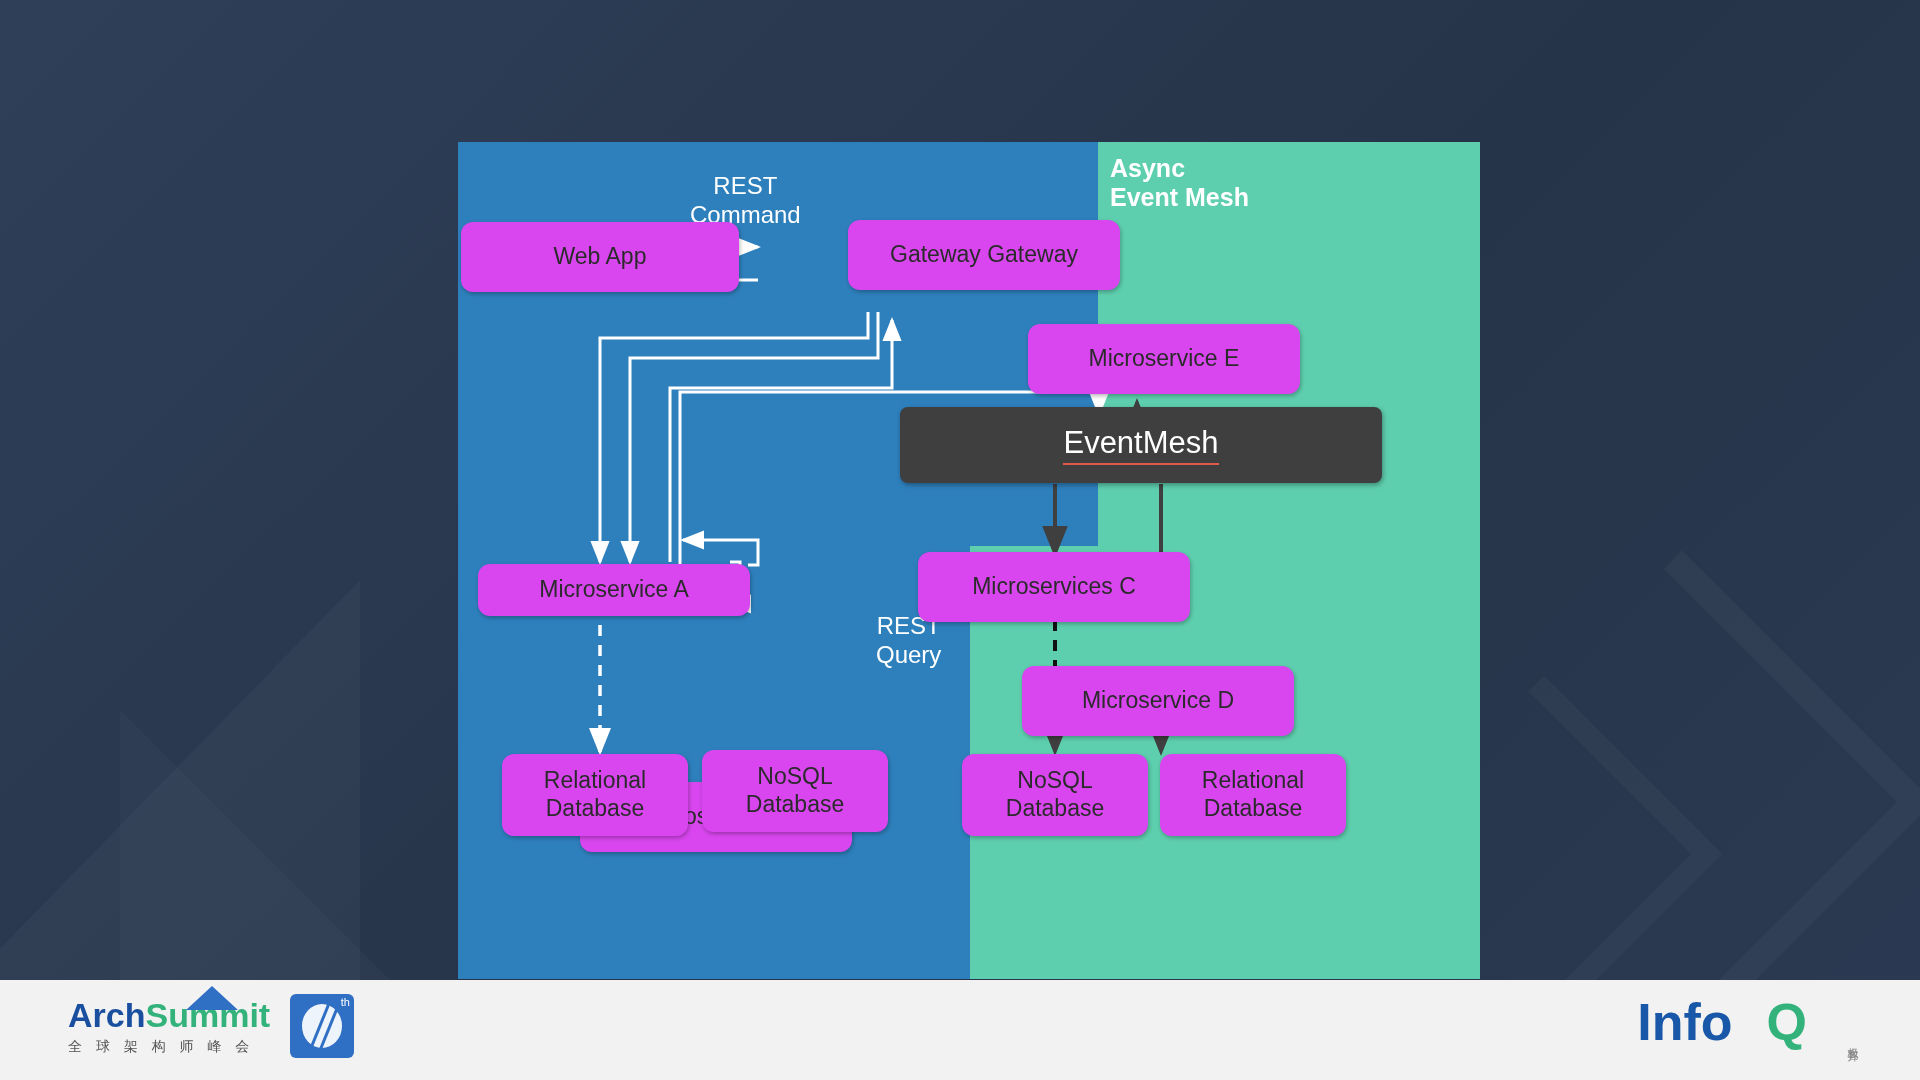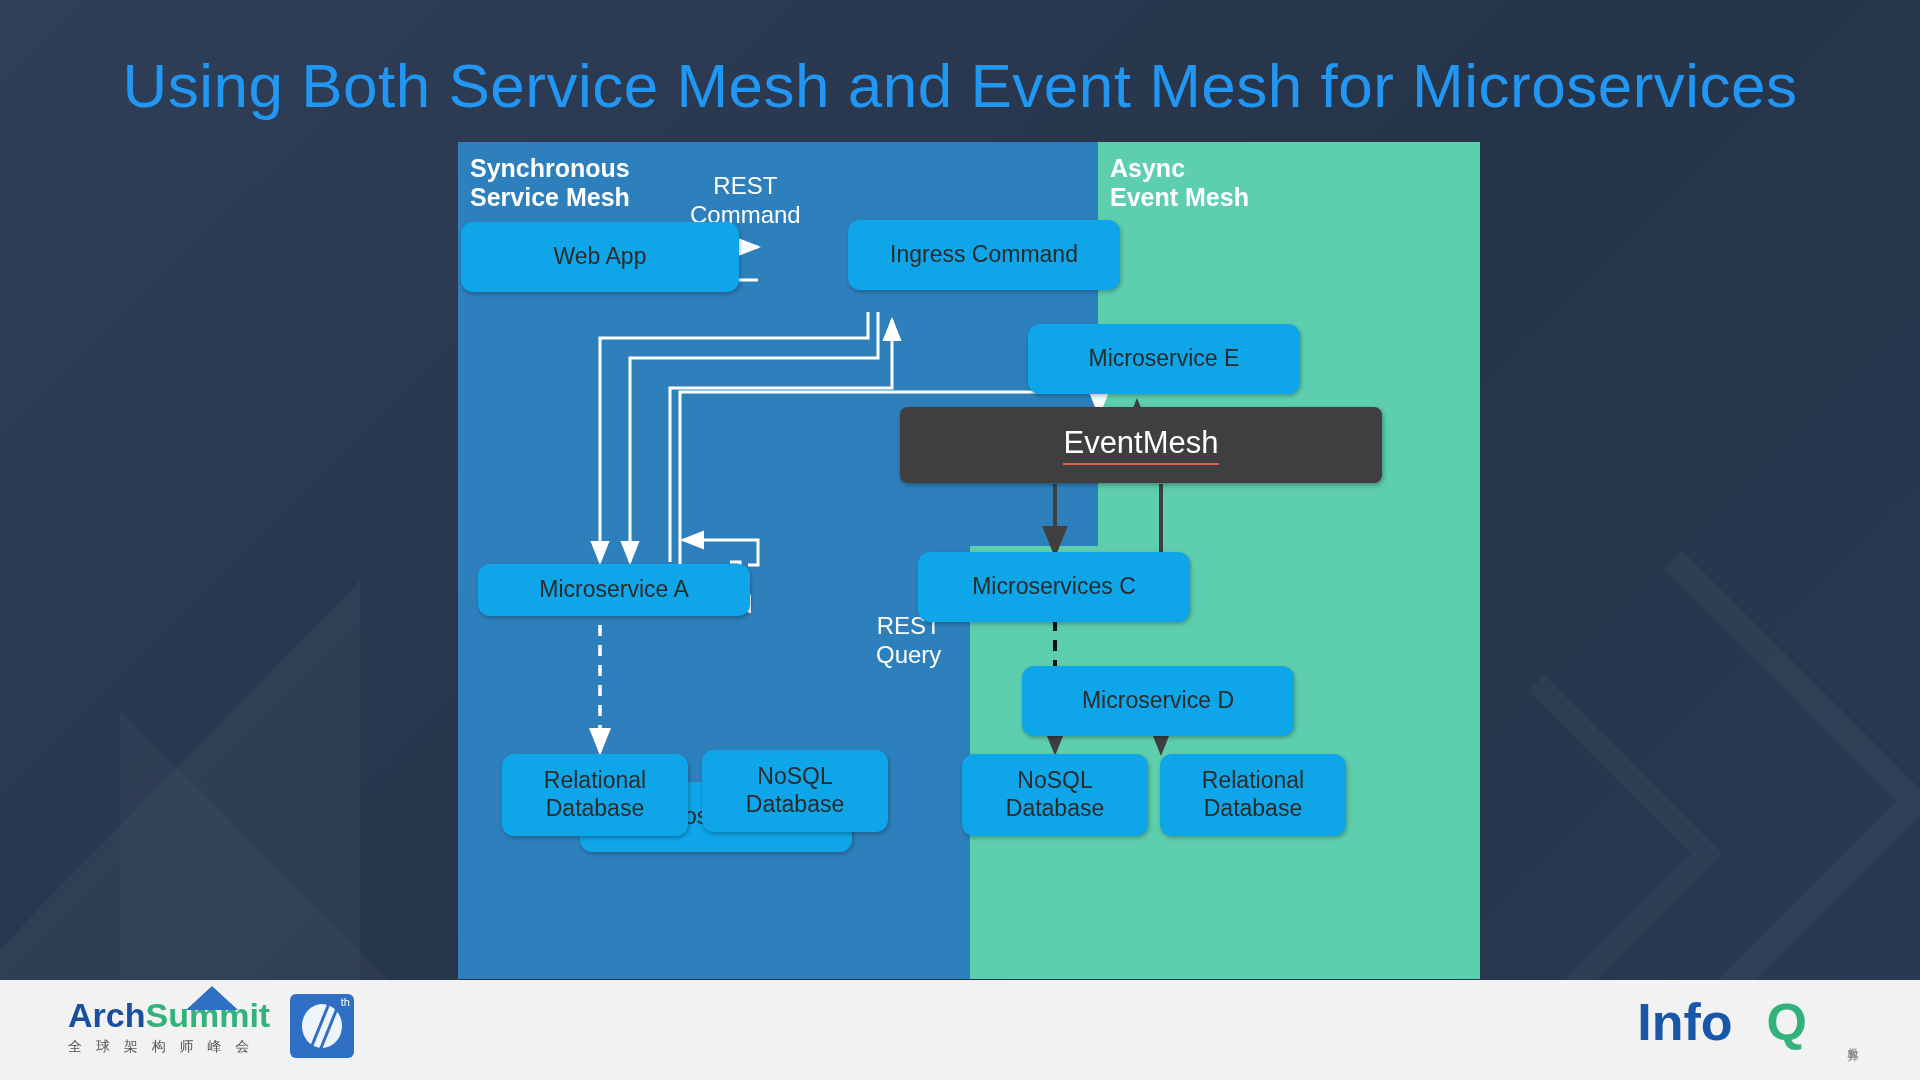--- a/index.html
+++ b/index.html
@@ -121,21 +121,21 @@
     line-height: 1.2;
     text-align: center;
     white-space: pre-line;
     z-index: 6;
   }
   #label-rest-command { left: 232px; top: 30px; }
   #label-rest-query { left: 418px; top: 470px; }
 
   .node {
     position: absolute;
-    background: #0ea5e9;
+    background: #d946ef;
     border-radius: 12px;
     box-shadow: 1px 2px 4px rgba(0,0,0,0.28);
     color: #2b2b2b;
     font-size: 23px;
     display: flex;
     align-items: center;
     justify-content: center;
     text-align: center;
     line-height: 1.2;
     white-space: pre-line;
@@ -279,21 +279,20 @@
 </head>
 <body>
 
 <div id="slide">
 
   <div class="bg-tri-left"></div>
   <div class="bg-tri-left2"></div>
   <div class="bg-chev-right"></div>
   <div class="bg-chev-right2"></div>
 
-  <div id="title">Using Both Service Mesh and Event Mesh for Microservices</div>
 
   <div id="diagram">
 
     <div class="zone-green-top"></div>
     <div class="zone-green-low"></div>
 
     <svg class="arrows" viewBox="0 0 1022 837">
       <defs>
         <marker id="arrow-white" markerWidth="9" markerHeight="9" refX="7" refY="3.2" orient="auto">
           <path d="M0,0 L8,3.2 L0,6.4 z" fill="#ffffff"></path>
@@ -338,33 +337,31 @@
 
       <path d="M597,342 L597,412" stroke="#3f3f3f" stroke-width="4" fill="none" marker-end="url(#arrow-dark)"></path>
 
       <path d="M703,342 L703,470" stroke="#3f3f3f" stroke-width="4" fill="none" marker-end="url(#arrow-dark)"></path>
 
       <path d="M597,478 L597,610" stroke="#111111" stroke-width="4" fill="none" stroke-dasharray="11,9" marker-end="url(#arrow-dark)"></path>
 
       <path d="M703,536 L703,610" stroke="#111111" stroke-width="4" fill="none" stroke-dasharray="11,9" marker-end="url(#arrow-dark)"></path>
     </svg>
 
-    <div class="zone-label" id="zone-sync-label">Synchronous
-Service Mesh</div>
     <div class="zone-label" id="zone-async-label">Async
 Event Mesh</div>
 
     <div class="plain-label" id="label-rest-command">REST
 Command</div>
     <div class="plain-label" id="label-rest-query">REST
 Query</div>
 
     <div class="node" style="left:3px; top:80px; width:278px; height:70px;">Web App</div>
 
-    <div class="node" style="left:390px; top:78px; width:272px; height:70px;">Ingress Command</div>
+    <div class="node" style="left:390px; top:78px; width:272px; height:70px;">Gateway Gateway</div>
 
     <div class="node" style="left:20px; top:422px; width:272px; height:52px;">Microservice A</div>
 
     <div class="node" style="left:122px; top:640px; width:272px; height:70px;">Microservice B</div>
 
     <div class="node" style="left:460px; top:410px; width:272px; height:70px;">Microservices C</div>
 
     <div class="node" style="left:564px; top:524px; width:272px; height:70px;">Microservice D</div>
 
     <div class="node" style="left:570px; top:182px; width:272px; height:70px;">Microservice E</div>

